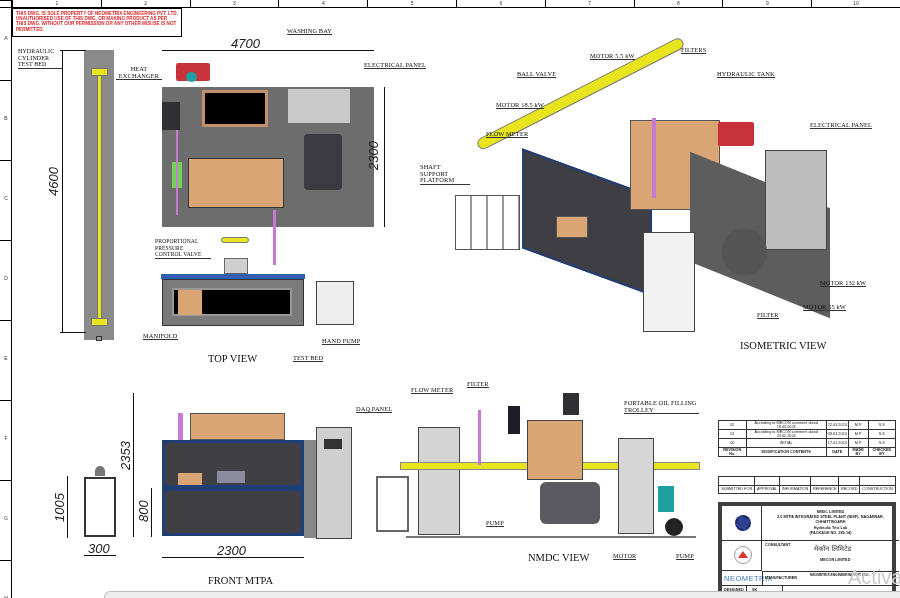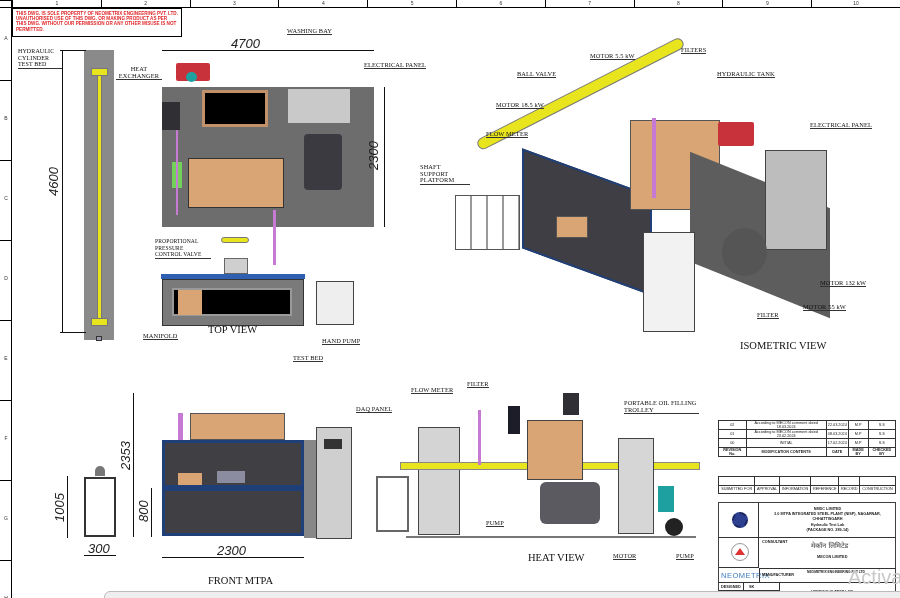--- a/index.html
+++ b/index.html
@@ -94,21 +94,21 @@
   <div class="abs tan" style="left:178px;top:290px;width:24px;height:25px"></div>
   <div class="abs" style="left:316px;top:281px;width:38px;height:44px;background:#eee;border:1px solid #444"></div>
 
   <div class="abs lbl" style="left:287px;top:27px">WASHING BAY</div>
   <div class="abs lbl" style="left:116px;top:66px;width:46px;white-space:normal;text-align:center;line-height:6.5px">HEAT EXCHANGER</div>
   <div class="abs lbl" style="left:364px;top:61px">ELECTRICAL PANEL</div>
   <div class="abs lbl" style="left:155px;top:238px;width:56px;white-space:normal;line-height:6.5px;font-size:5.6px">PROPORTIONAL PRESSURE CONTROL VALVE</div>
   <div class="abs lbl" style="left:143px;top:332px">MANIFOLD</div>
   <div class="abs lbl" style="left:322px;top:337px">HAND PUMP</div>
   <div class="abs lbl" style="left:293px;top:354px">TEST BED</div>
-  <div class="abs title" style="left:208px;top:324px">TOP VIEW</div>
+  <div class="abs title" style="left:208px;top:353px">TOP VIEW</div>
 </div>
 
 <div>
   <div class="abs yellow" style="left:478px;top:140px;width:230px;height:12px;transform:rotate(-27deg);transform-origin:left center;border:1px solid #777;border-radius:6px"></div>
   <div class="abs" style="left:455px;top:195px;width:65px;height:55px;border:1px solid #555;background:repeating-linear-gradient(90deg,#fff 0 14px,#999 14px 16px)"></div>
   <div class="abs" style="left:522px;top:172px;width:130px;height:100px;background:#3e3e44;border:2px solid #1e3f78;transform:skewY(20deg)"></div>
   <div class="abs tan" style="left:556px;top:216px;width:32px;height:22px;border:1px solid #555"></div>
   <div class="abs tan" style="left:630px;top:120px;width:90px;height:90px;border:1px solid #555"></div>
   <div class="abs" style="left:652px;top:118px;width:4px;height:80px;background:#c67ad3"></div>
   <div class="abs" style="left:690px;top:180px;width:140px;height:110px;background:#5d5d5d;transform:skewY(22deg)"></div>
@@ -173,21 +173,21 @@
   <div class="abs" style="left:658px;top:486px;width:16px;height:26px;background:#1fa0a0"></div>
   <div class="abs" style="left:665px;top:518px;width:18px;height:18px;border-radius:50%;background:#222"></div>
   <div class="abs line" style="left:406px;top:536px;width:290px;height:2px;background:#777"></div>
 
   <div class="abs lbl" style="left:411px;top:386px">FLOW METER</div>
   <div class="abs lbl" style="left:467px;top:380px">FILTER</div>
   <div class="abs lbl" style="left:624px;top:400px;width:75px;white-space:normal;line-height:6.5px">PORTABLE OIL FILLING TROLLEY</div>
   <div class="abs lbl" style="left:486px;top:519px">PUMP</div>
   <div class="abs lbl" style="left:613px;top:552px">MOTOR</div>
   <div class="abs lbl" style="left:676px;top:552px">PUMP</div>
-  <div class="abs title" style="left:528px;top:552px">HEAT VIEW</div>
+  <div class="abs title" style="left:528px;top:552px">NMDC VIEW</div>
 </div>
 
 <table class="abs tbl" style="left:718px;top:420px;width:178px">
   <tbody id="rev-body">
       <tr>
         <td>02</td>
         <td>According to MECON comment dated 18.03.2024</td>
         <td>22.03.2024</td>
         <td>M.P</td>
         <td>S.S</td>
@@ -230,21 +230,21 @@
         <td>SUBMITTED FOR</td>
         <td>APPROVAL</td>
         <td>INFORMATION</td>
         <td>REFERENCE</td>
         <td>RECORD</td>
         <td>CONSTRUCTION</td>
       </tr>
 </tbody>
   </table>
 
-<div class="abs" style="left:718px;top:502px;width:178px;height:96px;border:1px solid #404040">
+<div class="abs" style="left:718px;top:502px;width:178px;height:96px;border:4px solid #404040">
   <div class="abs" style="left:0;top:0;width:40px;height:35px;border-right:1px solid #333;border-bottom:1px solid #333">
     <div class="abs" style="left:13px;top:9px;width:16px;height:16px;border-radius:50%;background:#2d3f8f;border:2px dashed #1a2660"></div>
   </div>
   <div class="abs tb" style="left:40px;top:0;width:137px;height:35px;border-bottom:1px solid #333;text-align:center;font-weight:bold;line-height:5.2px;padding-top:4px" id="client-lines">
       <div>NMDC LIMITED</div>
       <div>3.0 MTPA INTEGRATED STEEL PLANT (NISP), NAGARNAR,</div>
       <div>CHHATTISGARH</div>
       <div>Hydraulic Test Lab</div>
       <div>(PACKAGE NO. 289-14)</div>
     </div>

